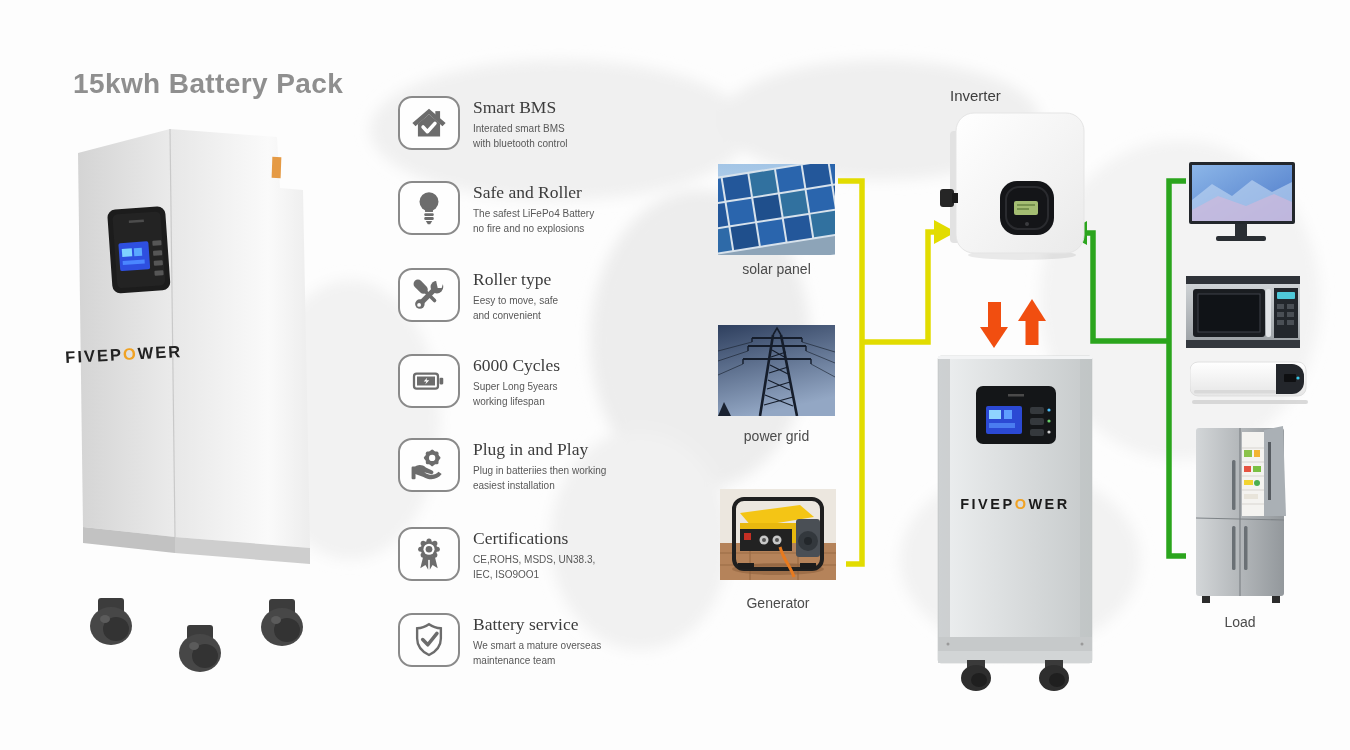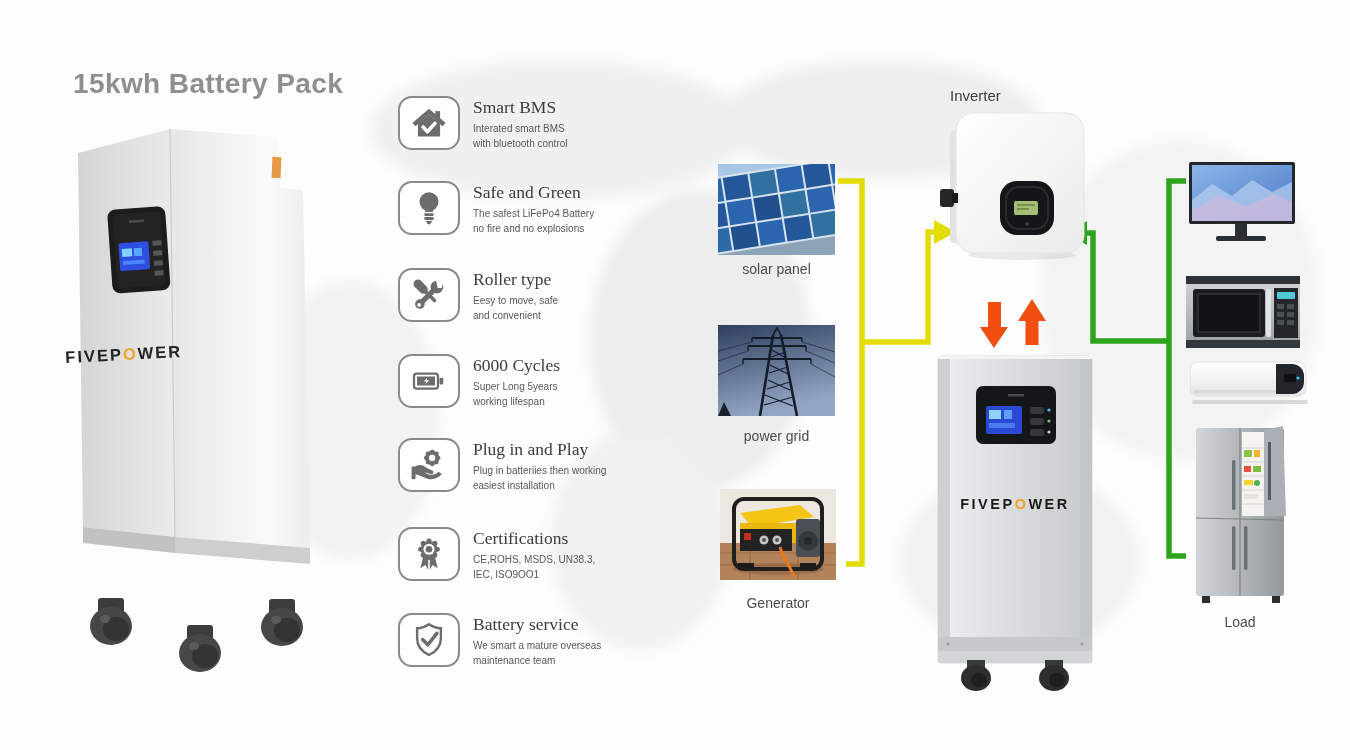--- a/index.html
+++ b/index.html
@@ -148,21 +148,21 @@
       <g fill="#6c6c6c">
         <circle cx="24" cy="16" r="12"></circle>
         <path d="M19 25 h10 v4 h-10 z"></path>
         <rect x="18" y="30.5" width="12" height="3.5" rx="1.5"></rect>
         <rect x="18" y="35.5" width="12" height="3.5" rx="1.5"></rect>
         <path d="M20 40.5 h8 l-2.5 4 h-3 z"></path>
       </g>
     </svg>
   </div>
   <div>
-    <div class="ftt">Safe and Green</div>
+    <div class="ftt">Safe and Roller</div>
     <div class="ftd">The safest LiFePo4 Battery</div>
     <div class="ftd">no fire and no explosions</div>
   </div>
 </div>
 
 <div class="abs feat" style="top:268px">
   <div class="fi">
     <svg viewBox="0 0 48 48" width="38" height="38">
       <line x1="10" y1="10" x2="17" y2="17" stroke="#6c6c6c" stroke-width="11" stroke-linecap="round"></line>
       <line x1="16" y1="16" x2="31" y2="31" stroke="#6c6c6c" stroke-width="4.5" stroke-linecap="round"></line>

